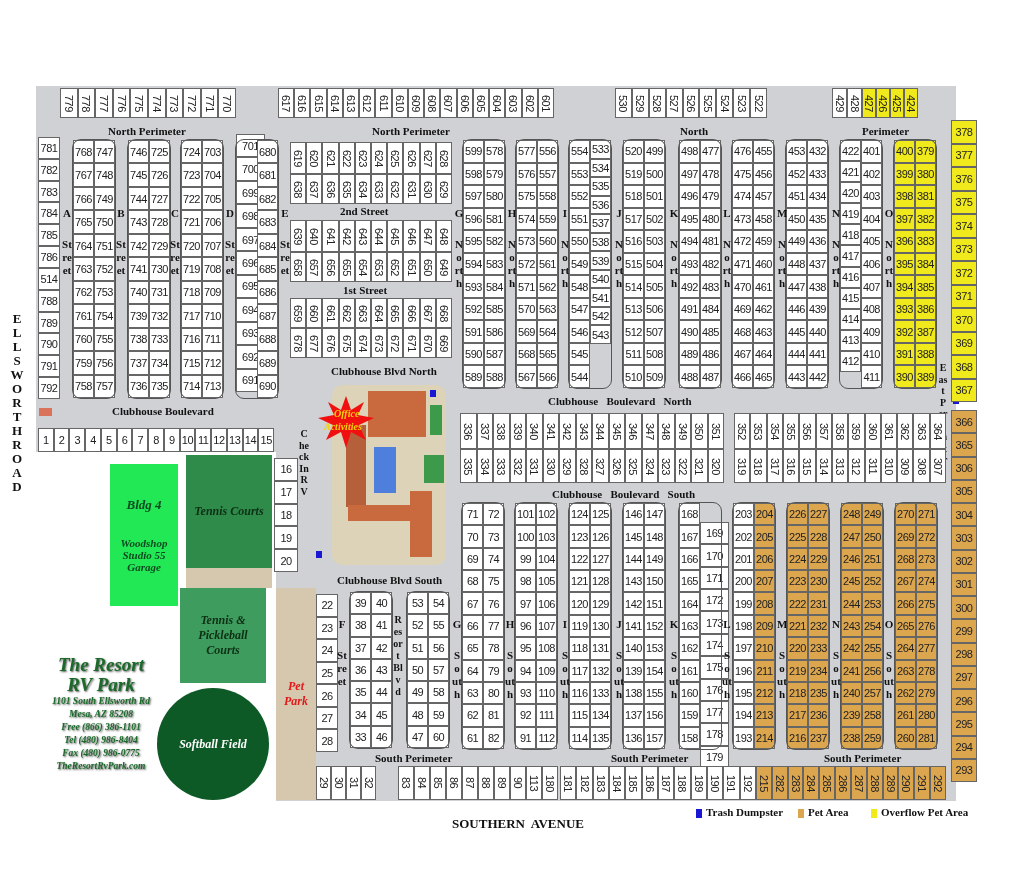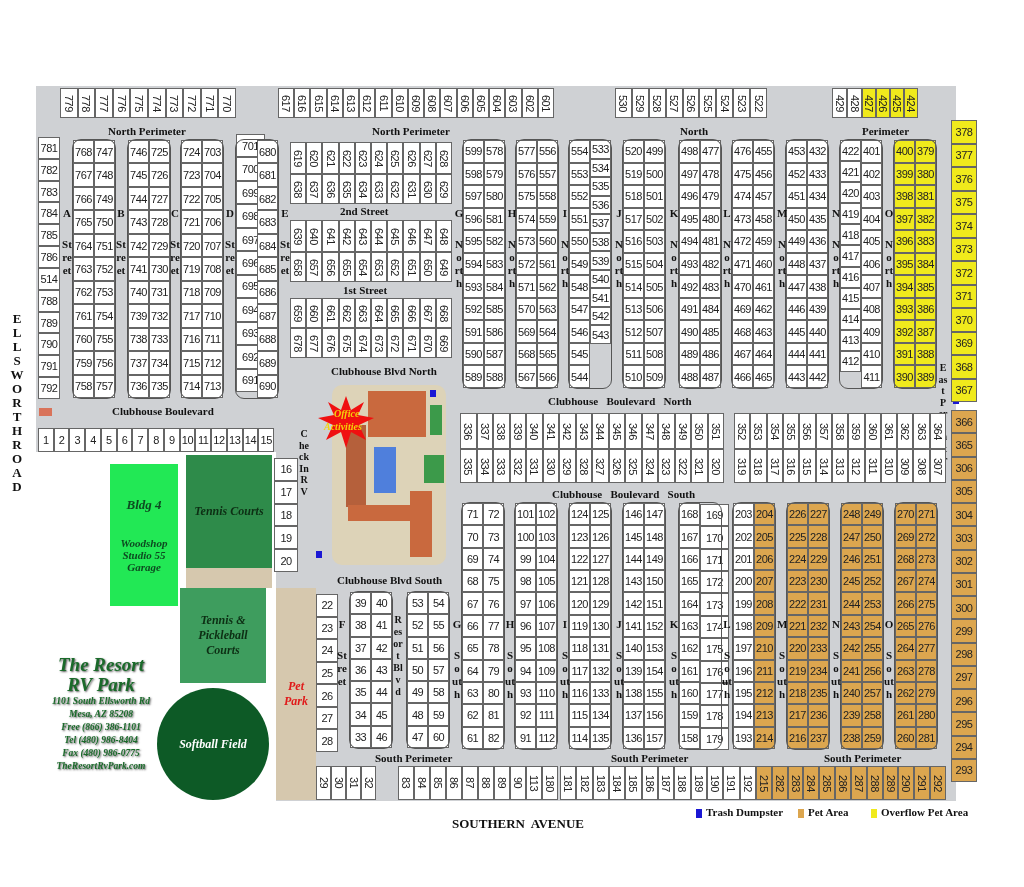--- a/index.html
+++ b/index.html
@@ -891,21 +891,21 @@
         <div class="lot">166</div>
         <div class="lot">165</div>
         <div class="lot">164</div>
         <div class="lot">163</div>
         <div class="lot">162</div>
         <div class="lot">161</div>
         <div class="lot">160</div>
         <div class="lot">159</div>
         <div class="lot">158</div>
       </div>
-      <div class="col" style="left: 700px; top: 504px; width: 29px; height: 246px; align-items: center;">
+      <div class="col" style="left: 700px; top: 522px; width: 29px; height: 246px; align-items: center;">
         <div class="lot">169</div>
         <div class="lot">170</div>
         <div class="lot">171</div>
         <div class="lot">172</div>
         <div class="lot">173</div>
         <div class="lot">174</div>
         <div class="lot">175</div>
         <div class="lot">176</div>
         <div class="lot">177</div>
         <div class="lot">178</div>

